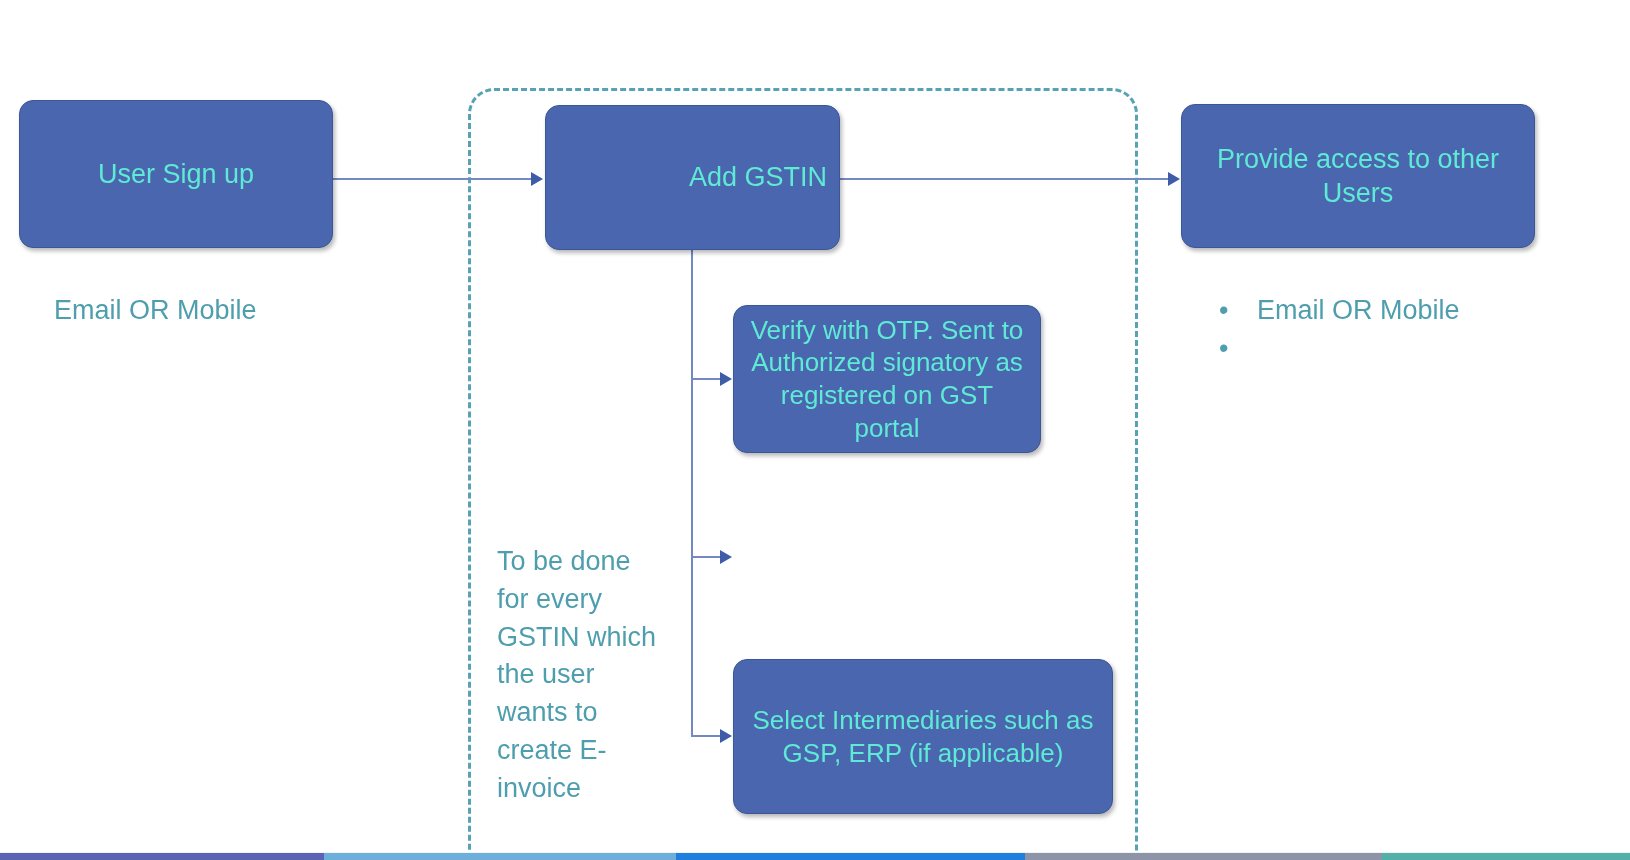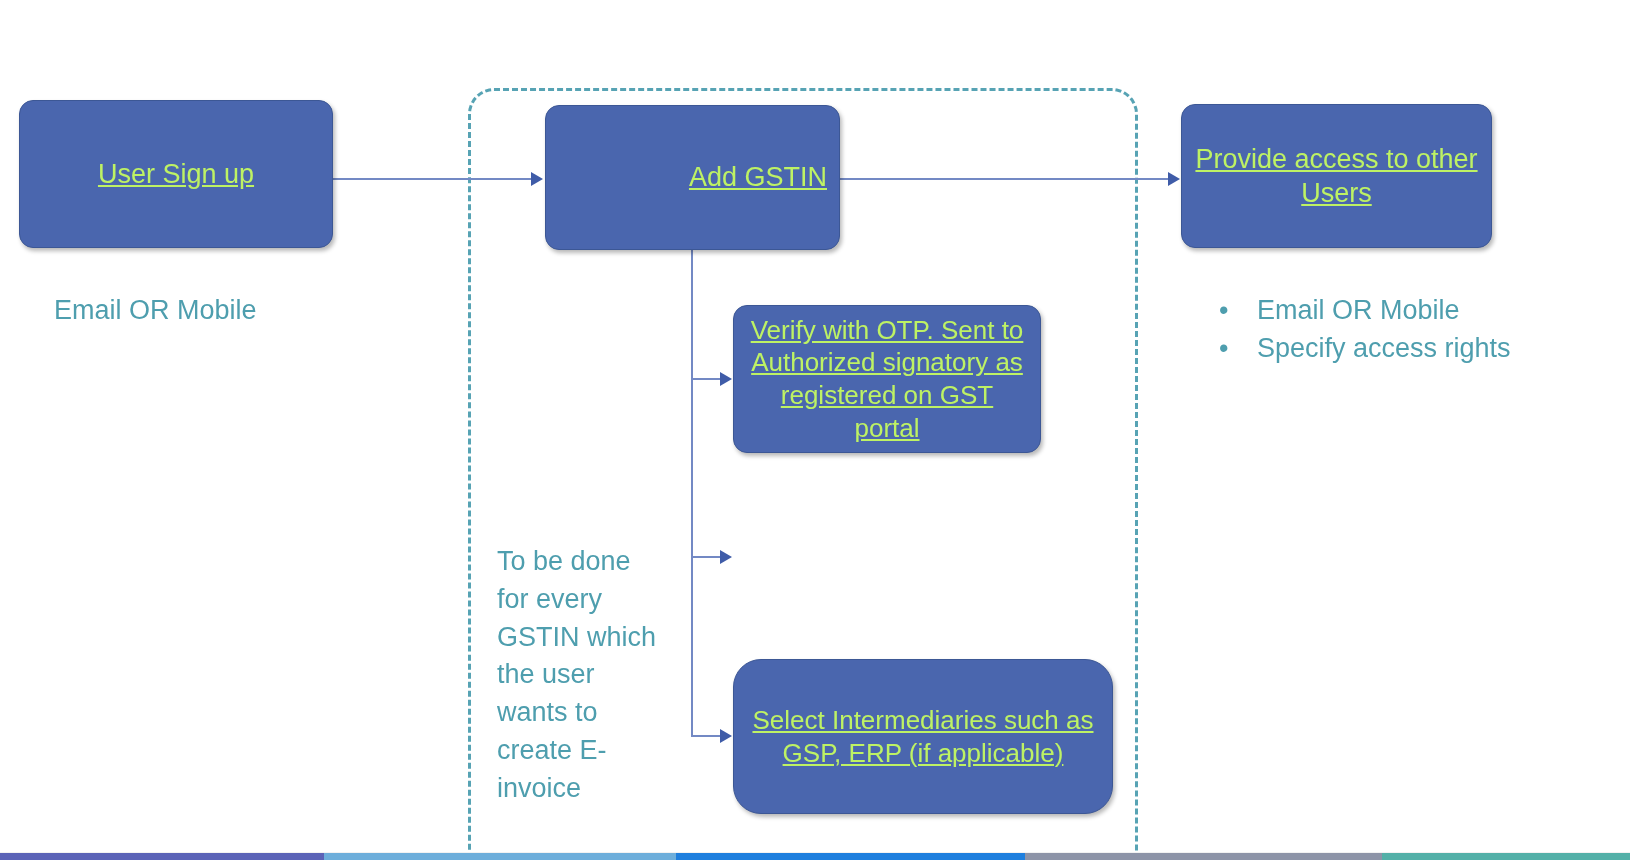--- a/index.html
+++ b/index.html
@@ -19,42 +19,41 @@
     overflow: hidden;
   }
 
   
   .box {
     position: absolute;
     background: #4A66AE;
     border: 1px solid #3C5795;
     border-radius: 14px;
     box-shadow: 2px 3px 4px rgba(0,0,0,0.28);
-    color: #bef264;
+    color: #5eead4;
     display: flex;
     align-items: center;
     justify-content: center;
     text-align: center;
     box-sizing: border-box;
     line-height: 1.26;
     padding: 4px 12px;
-    text-decoration: underline;
   }
   .box-text {
     display: block;
     width: 100%;
     white-space: pre-line;
   }
 
   #box-signup   { left: 19px;   top: 100px; width: 314px; height: 148px; font-size: 27px; }
   #box-gstin    { left: 545px;  top: 105px; width: 295px; height: 145px; font-size: 27px; text-align: right; }
-  #box-provide  { left: 1181px; top: 104px; width: 311px; height: 144px; font-size: 27px; }
+  #box-provide  { left: 1181px; top: 104px; width: 354px; height: 144px; font-size: 27px; }
   #box-otp      { left: 733px;  top: 305px; width: 308px; height: 148px; font-size: 26px; }
   #box-irp      { left: 733px;  top: 482px; width: 380px; height: 148px; font-size: 26px; }
-  #box-inter    { left: 733px;  top: 659px; width: 380px; height: 155px; font-size: 26px; border-radius: 28px; }
+  #box-inter    { left: 733px;  top: 659px; width: 380px; height: 155px; font-size: 26px; }
 
   
   .teal {
     position: absolute;
     color: #4E9EAE;
     font-size: 27px;
     line-height: 1.38;
   }
   #label-signup-note { left: 54px; top: 292px; width: 330px; }
   #label-loop-note   { left: 497px; top: 543px; width: 170px; font-size: 27px; line-height: 1.40; }
@@ -202,21 +201,21 @@
 
   <div class="box" id="box-inter">
     <span class="box-text">Select Intermediaries such as GSP, ERP (if applicable)</span>
   </div>
 
   <div class="teal" id="label-signup-note">Email OR Mobile</div>
   <div class="teal" id="label-loop-note">To be done for every GSTIN which the user wants to create E-invoice</div>
 
   <ul id="bullets">
       <li><span class="bullet-dot">•</span><span>Email OR Mobile</span></li>
-      <li><span class="bullet-dot">•</span><span>Specify access rights</span></li>
+      <li><span class="bullet-dot">•</span></li>
     </ul>
 
   <div id="slide-edge"></div>
   <div id="bottom-strip">
       <div class="seg" style="background: rgb(91, 99, 183); width: 19.9%;"></div>
       <div class="seg" style="background: rgb(109, 174, 219); width: 21.6%;"></div>
       <div class="seg" style="background: rgb(30, 127, 222); width: 21.4%;"></div>
       <div class="seg" style="background: rgb(141, 148, 168); width: 21.9%;"></div>
       <div class="seg" style="background: rgb(83, 176, 168); width: 15.2%;"></div>
     </div>

